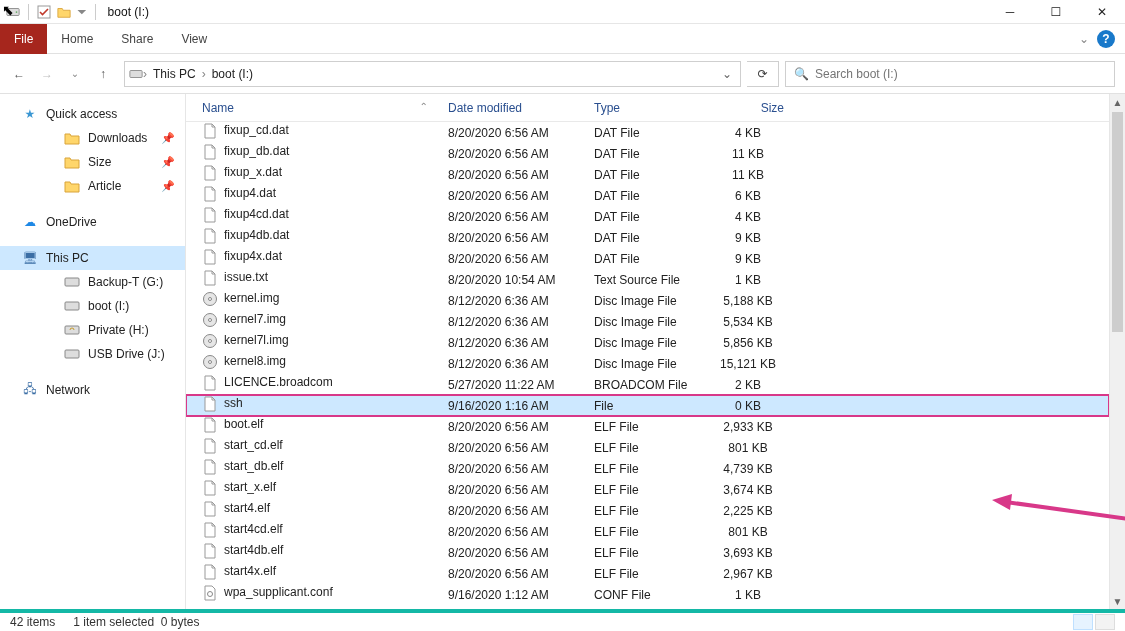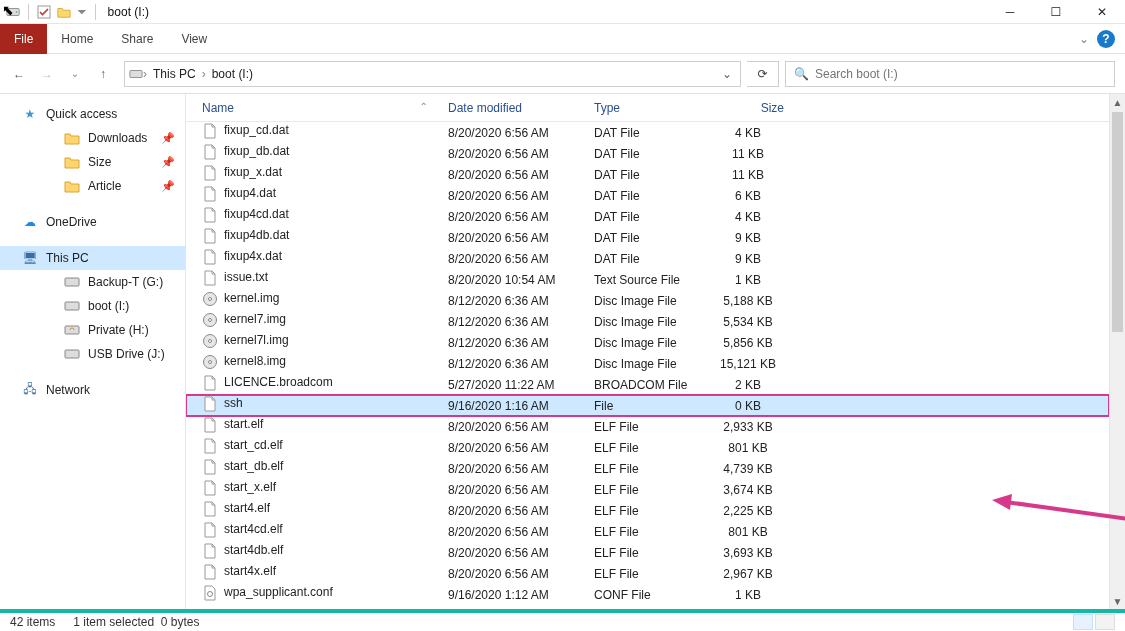--- a/index.html
+++ b/index.html
@@ -419,21 +419,21 @@
             <div class="fdate">9/16/2020 1:16 AM</div>
             <div class="ftype">File</div>
             <div class="fsize">0 KB</div>
           </div>
           <div class="row">
             <div class="fname">
               <span><svg class="fi" viewBox="0 0 16 16">
                   <path d="M3 1h7l3 3v11H3z" fill="#fff" stroke="#999"></path>
                   <path d="M10 1v3h3" fill="none" stroke="#999"></path>
                 </svg></span>
-              <span>start.elf</span>
+              <span>boot.elf</span>
             </div>
             <div class="fdate">8/20/2020 6:56 AM</div>
             <div class="ftype">ELF File</div>
             <div class="fsize">2,933 KB</div>
           </div>
           <div class="row">
             <div class="fname">
               <span><svg class="fi" viewBox="0 0 16 16">
                   <path d="M3 1h7l3 3v11H3z" fill="#fff" stroke="#999"></path>
                   <path d="M10 1v3h3" fill="none" stroke="#999"></path>

